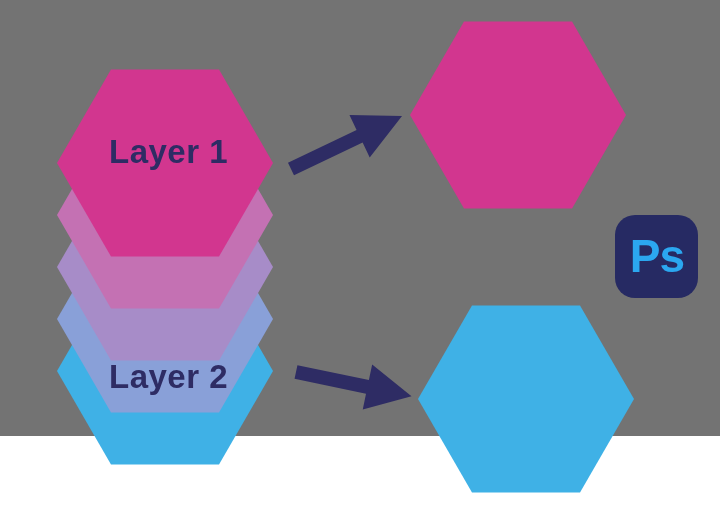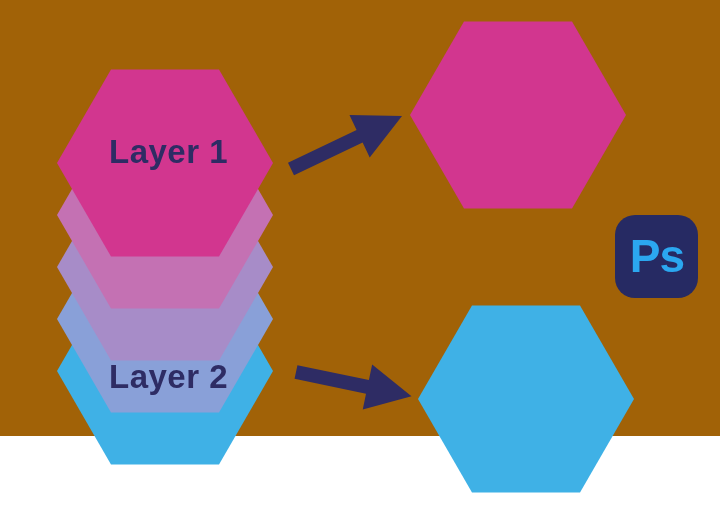--- a/index.html
+++ b/index.html
@@ -7,21 +7,21 @@
     padding: 0;
     width: 720px;
     height: 515px;
     background: #ffffff;
     overflow: hidden;
   }
   .canvas {
     position: relative;
     width: 720px;
     height: 436px;
-    background: #a16207;
+    background: #737373;
   }
   svg { display: block; }
   .layer-label {
     font-family: "Liberation Sans", sans-serif;
     font-weight: 700;
     font-size: 33px;
     letter-spacing: 0.5px;
   }
   .ps-label {
     font-family: "Liberation Sans", sans-serif;

